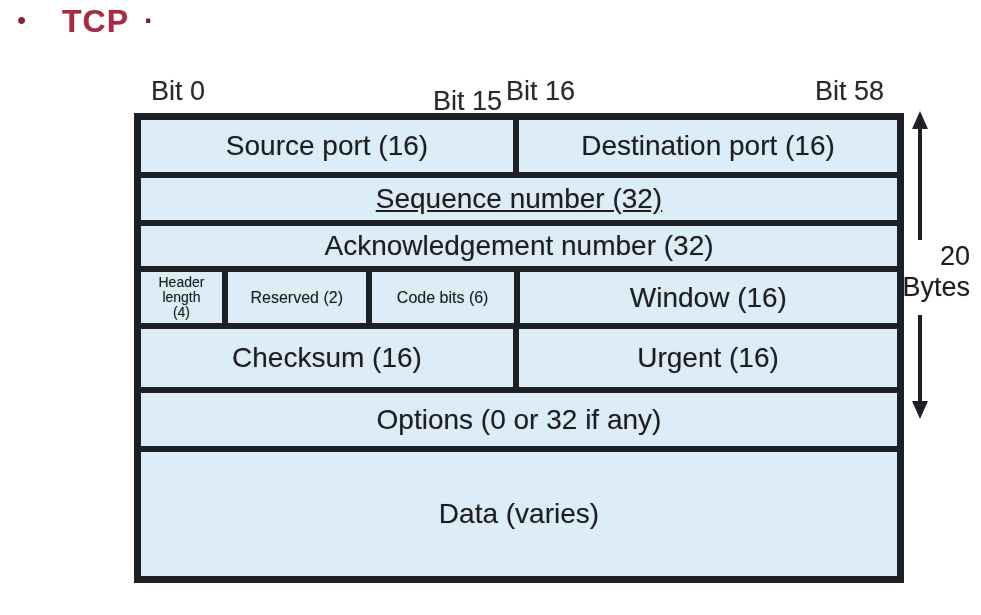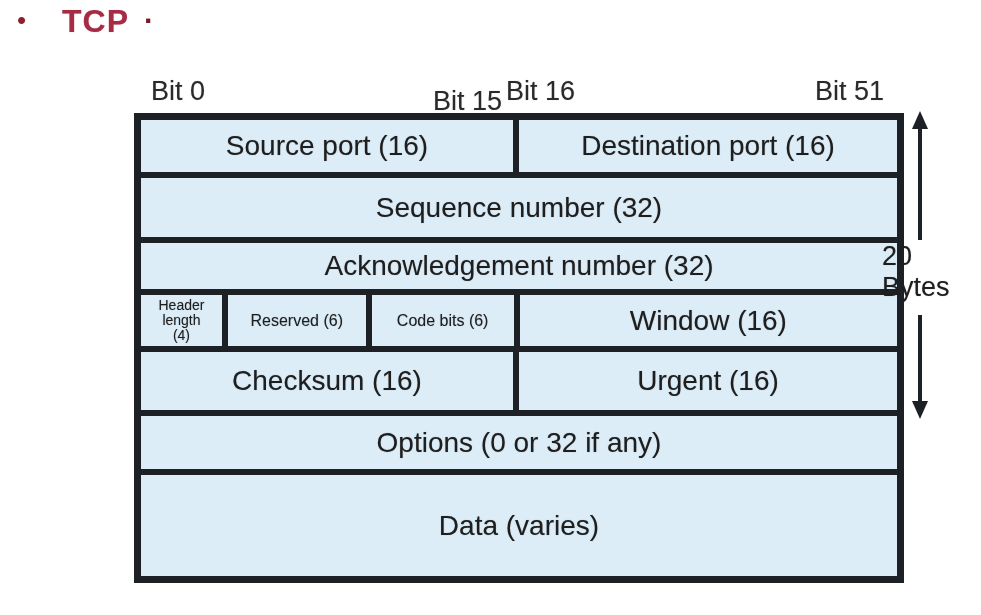--- a/index.html
+++ b/index.html
@@ -52,22 +52,22 @@
   .tcp-table{
     position:absolute;left:134px;top:113px;
     width:770px;height:470px;
     border:7px solid var(--border);
     background:var(--cell-fill);
     display:flex;flex-direction:column;
   }
   .trow{display:flex;flex:none;border-bottom:6px solid var(--border);}
   .trow:last-child{border-bottom:none;flex:1;}
   .r1{height:58px;}
-  .r2{height:65px;}
-  .r3{height:52px;}
+  .r2{height:48px;text-decoration:underline;}
+  .r3{height:46px;}
   .r4{height:57px;}
   .r5{height:64px;}
   .r6{height:59px;}
   .cell{
     background:var(--cell-fill);
     display:flex;align-items:center;justify-content:center;
     text-align:center;
     font-size:28px;color:var(--label-text);
     border-right:6px solid var(--border);
     text-shadow:0 0 1px rgba(30,30,30,.35);
@@ -78,54 +78,54 @@
   .half:last-child{flex:1;}
   .c-hlen{width:11.5%;flex:none;font-size:14px;line-height:15px;padding:0 12px;}
   .c-resv{width:19%;flex:none;font-size:16px;}
   .c-code{width:19.6%;flex:none;font-size:16px;}
   .c-wind{flex:1;}
 
   
   .size-arrow{position:absolute;left:898px;top:103px;}
   .size-annotation{
     position:absolute;left:882px;top:241px;width:88px;
-    text-align:left;font-size:27px;line-height:31px;
+    text-align:right;font-size:27px;line-height:31px;
     color:var(--label-text);
     text-shadow:0 0 1px rgba(30,30,30,.35);
   }
   .size-annotation span{display:block;}
 </style>
 </head>
 <body>
 
 <div class="canvas">
 
   <span class="title-bullet">•</span>
   <span class="page-title">TCP</span>
   <span class="title-dot">·</span>
 
   <span class="bit-label bit0">Bit 0</span>
   <span class="bit-label bit15">Bit 15</span>
   <span class="bit-label bit16">Bit 16</span>
-  <span class="bit-label bit31">Bit 51</span>
+  <span class="bit-label bit31">Bit 58</span>
 
   <div class="tcp-table">
     <div class="trow r1">
       <div class="cell half">Source port (16)</div>
       <div class="cell half">Destination port (16)</div>
     </div>
     <div class="trow r2">
       <div class="cell" style="flex:1">Sequence number (32)</div>
     </div>
     <div class="trow r3">
       <div class="cell" style="flex:1">Acknowledgement number (32)</div>
     </div>
     <div class="trow r4">
       <div class="cell c-hlen">Header length (4)</div>
-      <div class="cell c-resv">Reserved (6)</div>
+      <div class="cell c-resv">Reserved (2)</div>
       <div class="cell c-code">Code bits (6)</div>
       <div class="cell c-wind">Window (16)</div>
     </div>
     <div class="trow r5">
       <div class="cell half">Checksum (16)</div>
       <div class="cell half">Urgent (16)</div>
     </div>
     <div class="trow r6">
       <div class="cell" style="flex:1">Options (0 or 32 if any)</div>
     </div>

